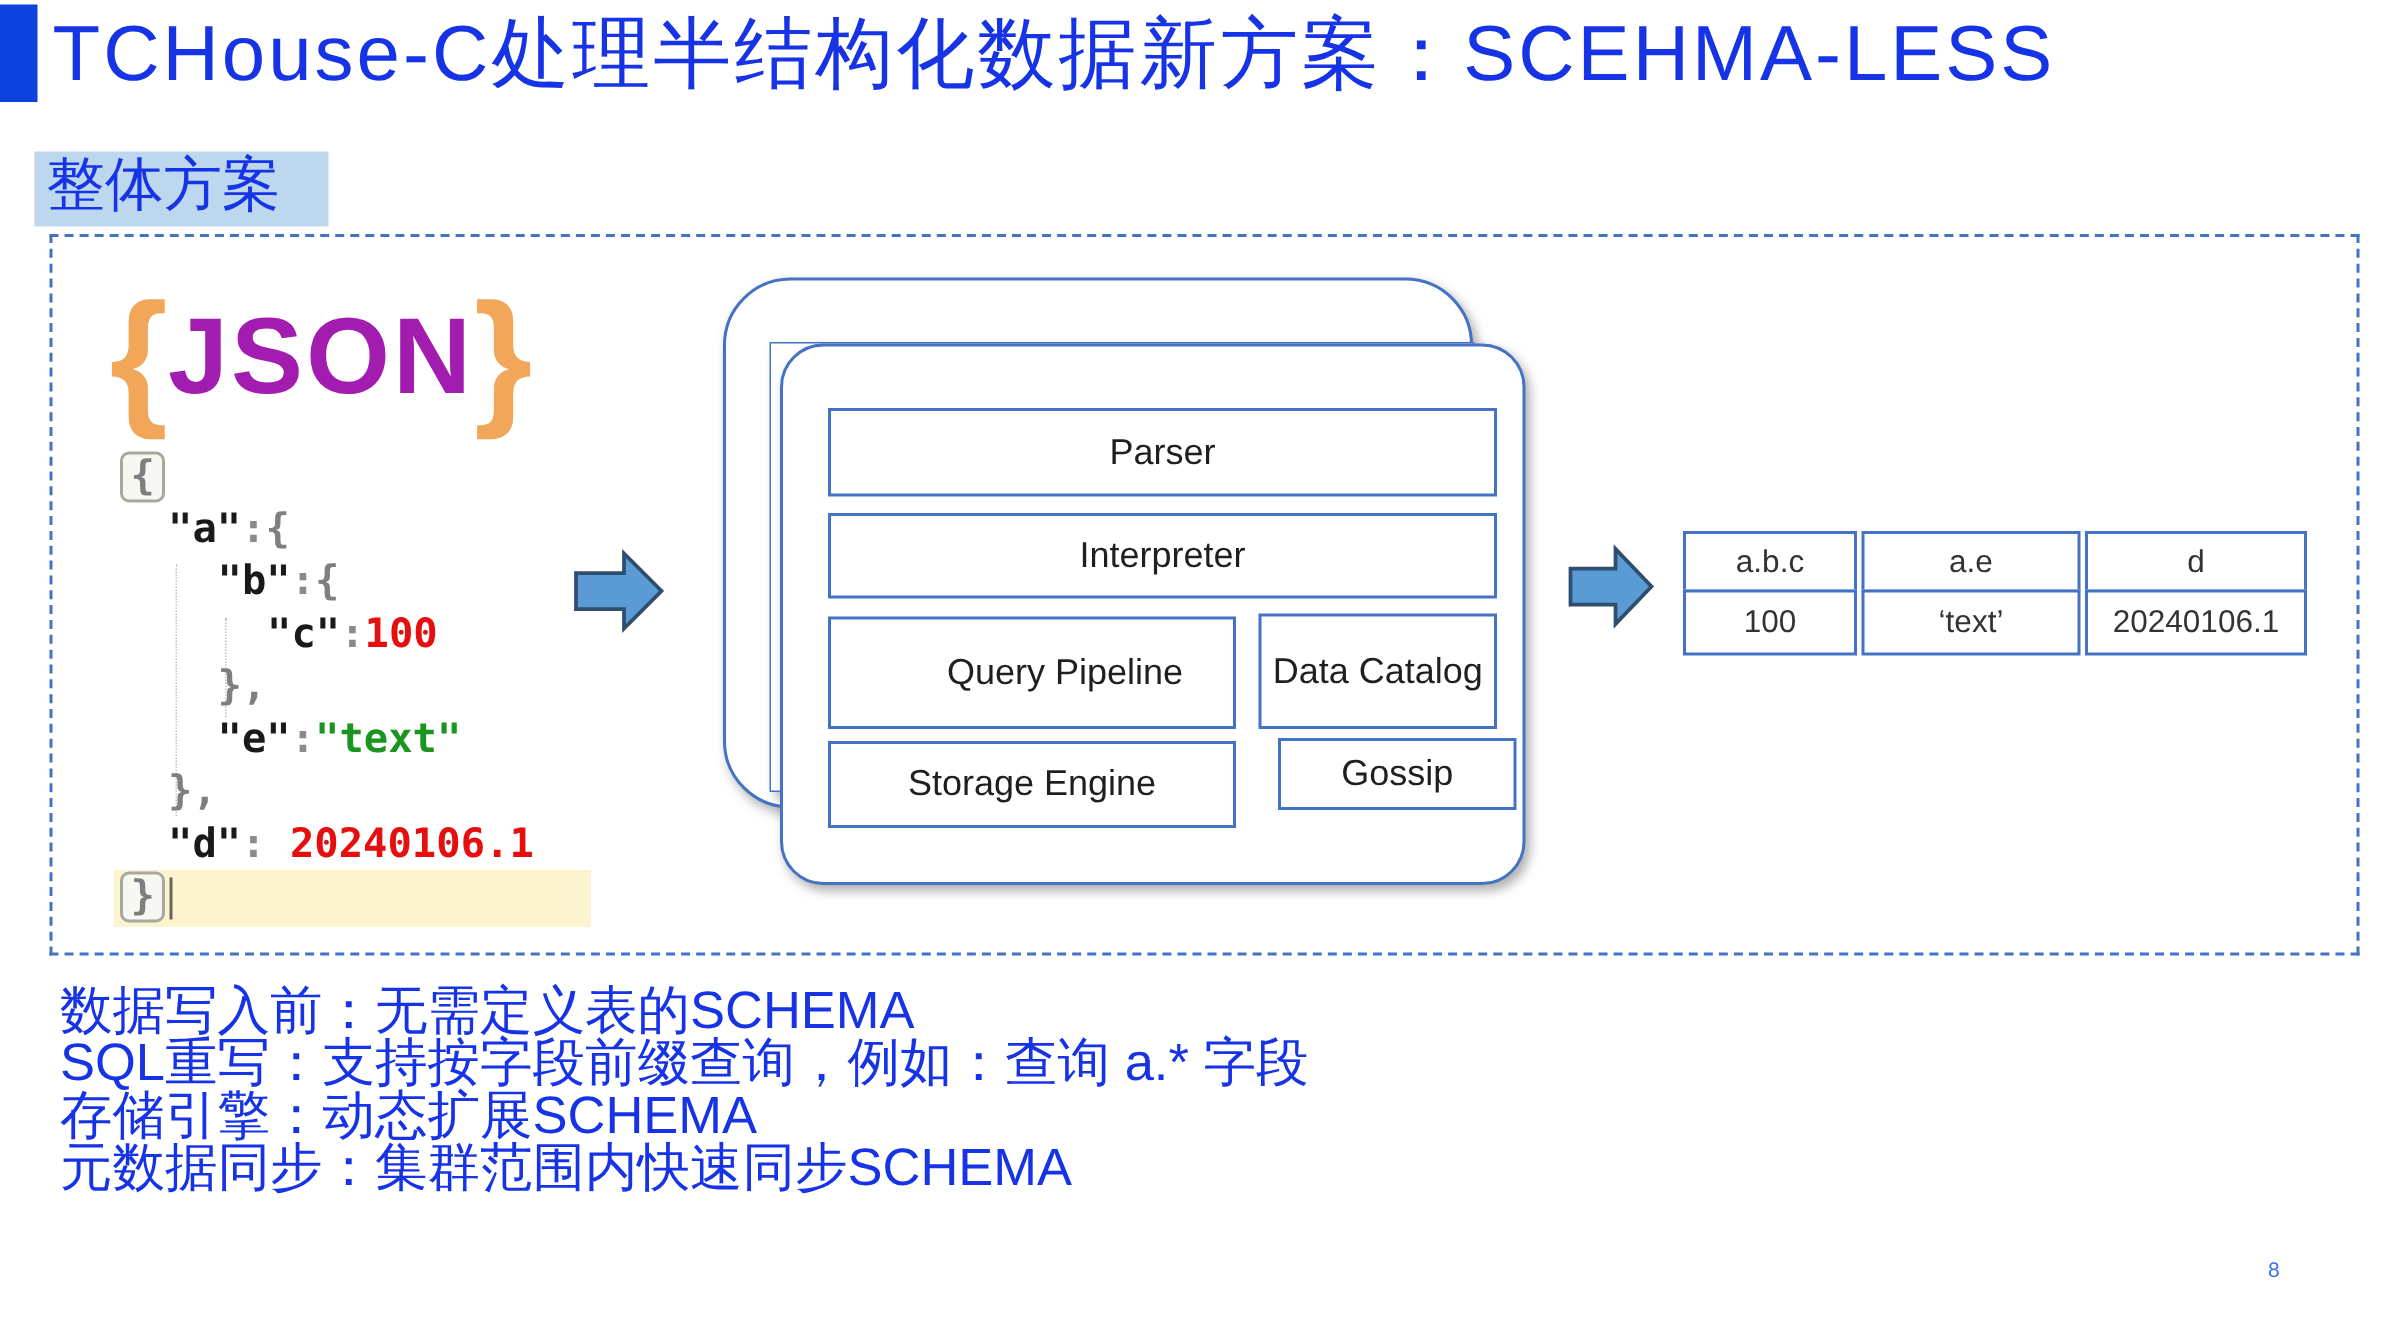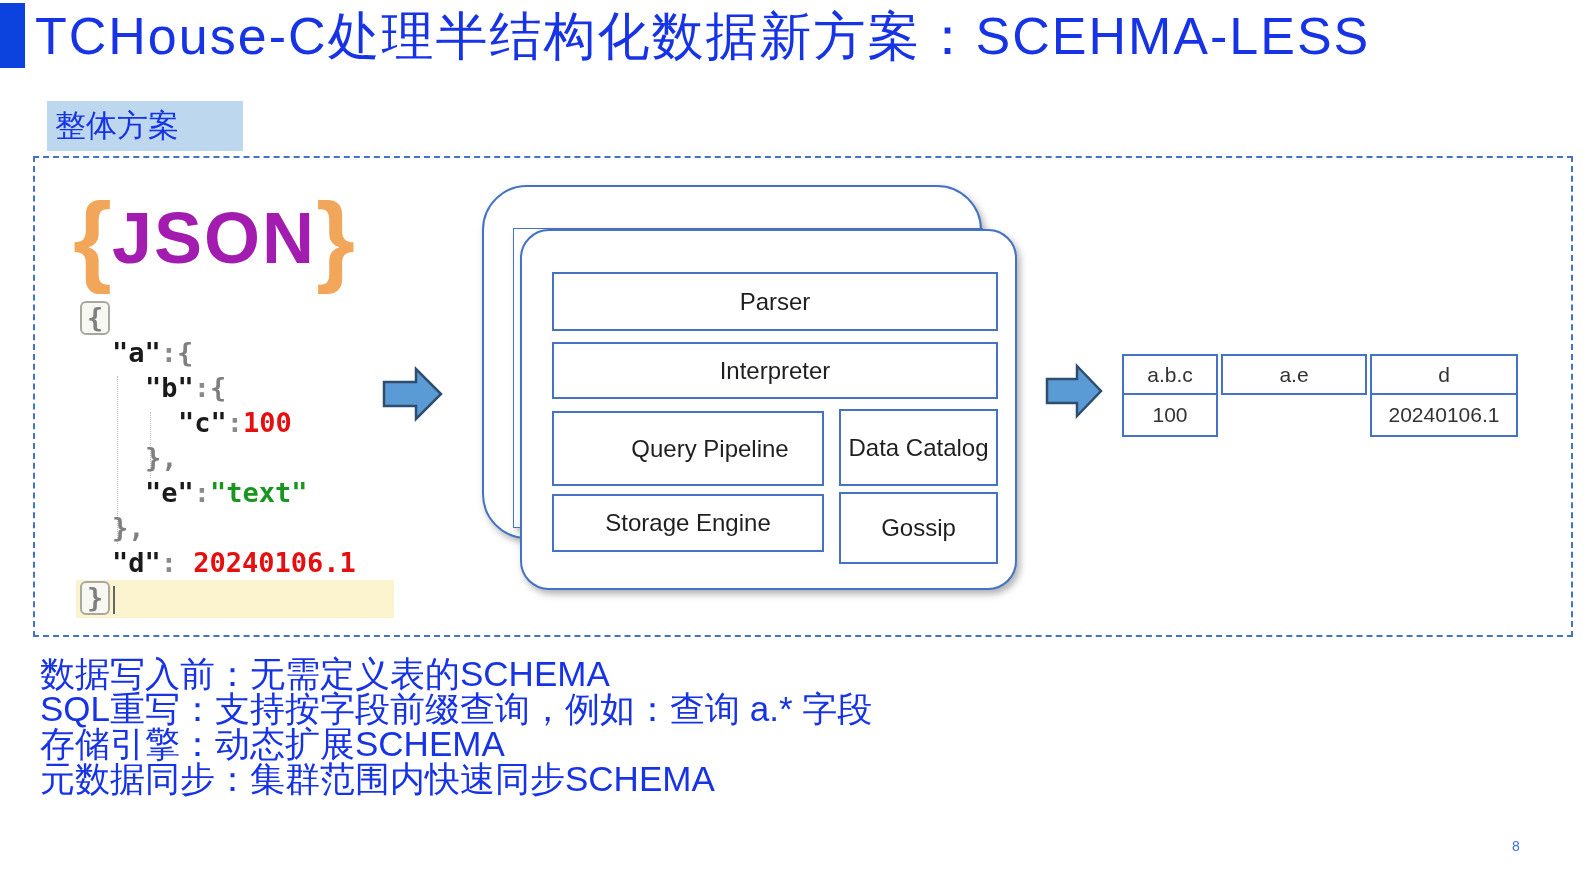--- a/index.html
+++ b/index.html
@@ -8,22 +8,22 @@
     position:relative; width:1587px; height:892px; background:#ffffff;
     font-family:"Liberation Sans", sans-serif; overflow:hidden;
   }
   
   .accent-bar { position:absolute; left:0; top:3px; width:25px; height:65px; background:#0c42dd; }
   .page-title {
     position:absolute; left:35px; top:0; height:72px; line-height:72px;
     font-size:52px; font-weight:400; letter-spacing:2px; color:#1733e6; white-space:nowrap;
   }
   .section-label {
-    position:absolute; left:47px; top:101px; width:196px; height:50px;
-    background:#bdd7ee; color:#1733e6; font-size:31px; line-height:50px; padding-left:8px;
+    position:absolute; left:23px; top:101px; width:196px; height:50px;
+    background:#bdd7ee; color:#1733e6; font-size:39px; line-height:50px; padding-left:8px;font-family:Liberation Mono, monospace;
   }
   
   .frame {
     position:absolute; left:33px; top:156px; width:1540px; height:481px;
     border:2px dashed #4472c4;
   }
   
   .json-logo { position:absolute; left:38px; top:22px; height:115px; display:flex; align-items:center; }
   .json-logo .logo-brace { font-size:100px; font-weight:600; color:#f2a65a; line-height:110px; }
   .json-logo .logo-text  { font-size:72px; font-weight:600; color:#a21caf; line-height:110px; letter-spacing:2px; }
@@ -64,31 +64,31 @@
   .comp-box {
     position:absolute; border:2px solid #4472c4; background:#fff;
     display:flex; align-items:center; justify-content:center; text-align:center;
     font-size:24px; color:#1f1f1f; line-height:28px;
   }
   .box-parser        { left:30px;  top:41px;  width:446px; height:59px; }
   .box-interpreter   { left:30px;  top:111px; width:446px; height:57px; }
   .box-querypipeline { left:30px;  top:180px; width:272px; height:75px;padding-left:44px; }
   .box-datacatalog   { left:317px; top:178px; width:159px; height:77px; padding:0 2px; }
   .box-storageengine { left:30px;  top:263px; width:272px; height:58px; }
-  .box-gossip        { left:317px; top:261px; width:159px; height:72px; }
+  .box-gossip        { left:330px; top:261px; width:159px; height:48px; }
   
   .result-table { position:absolute; left:1087px; top:196px; display:flex; z-index:4; }
   .tcol { margin-right:3px; }
   .tcol:last-child { margin-right:0; }
   .tcell {
     border:2px solid #4472c4; background:#fff; display:flex;
     align-items:center; justify-content:center; font-size:21px; color:#333;
   }
   .th { height:41px; } .td { height:44px; margin-top:-2px; }
-  .w1 { width:96px;text-align:right; } .w2 { width:146px; } .w3 { width:148px; }
+  .w1 { width:116px;text-align:right; } .w2 { width:146px; } .w3 { width:148px; }
   
   .bullets { position:absolute; left:40px; top:656px; color:#1733e6; font-size:35px; }
   .bullet-line { height:35px; line-height:35px; white-space:pre; }
   
   .page-number { position:absolute; left:1512px; top:838px; font-size:14px; color:#3b6cf5; }
 </style>
 </head>
 <body>
 
 <div class="slide">
@@ -143,20 +143,21 @@
         </svg>
     </div>
 
     <div class="result-table">
       <div class="tcol">
         <div class="tcell th w1">a.b.c</div>
         <div class="tcell td w1">100</div>
       </div>
       <div class="tcol">
         <div class="tcell th w2">a.e</div>
+        <div class="tcell td w2">‘text’</div>
       </div>
       <div class="tcol">
         <div class="tcell th w3">d</div>
         <div class="tcell td w3">20240106.1</div>
       </div>
     </div>
 
   </div>
 
   <div class="bullets">

